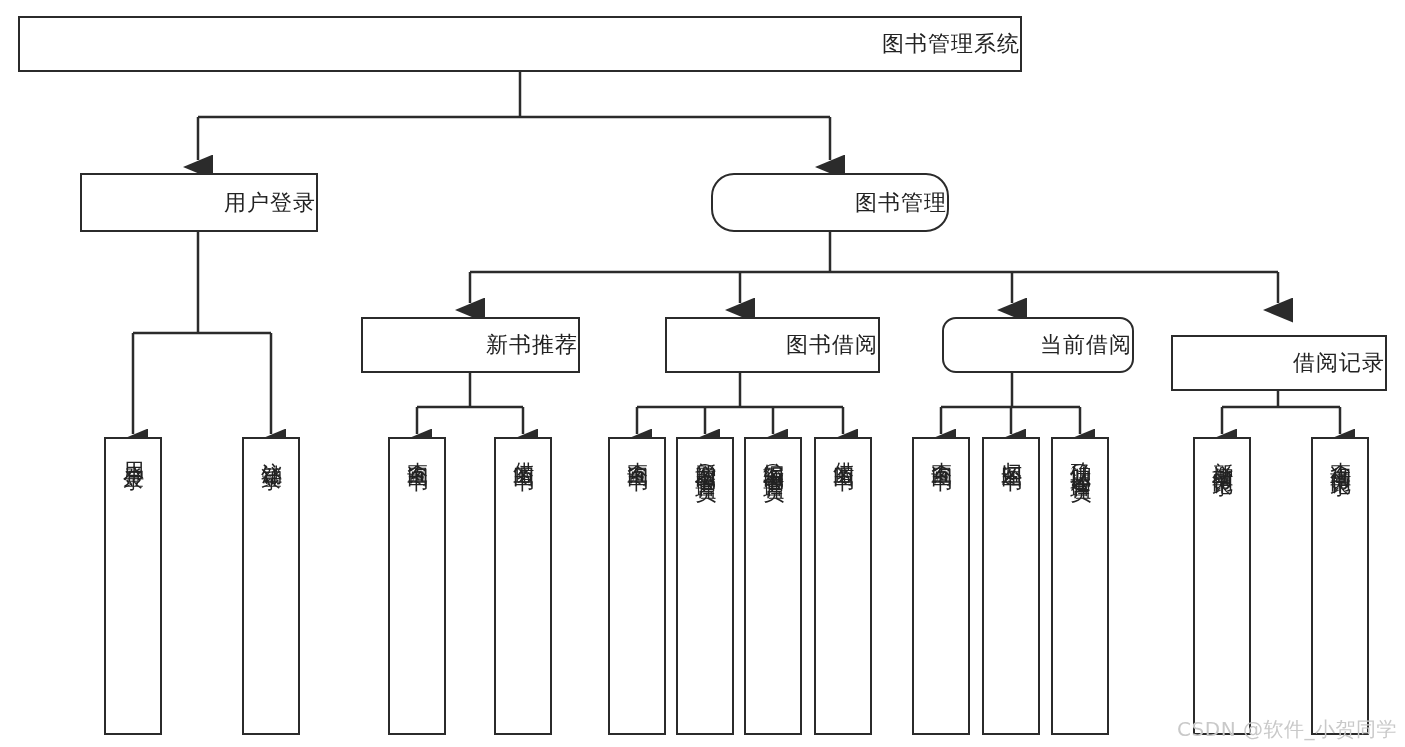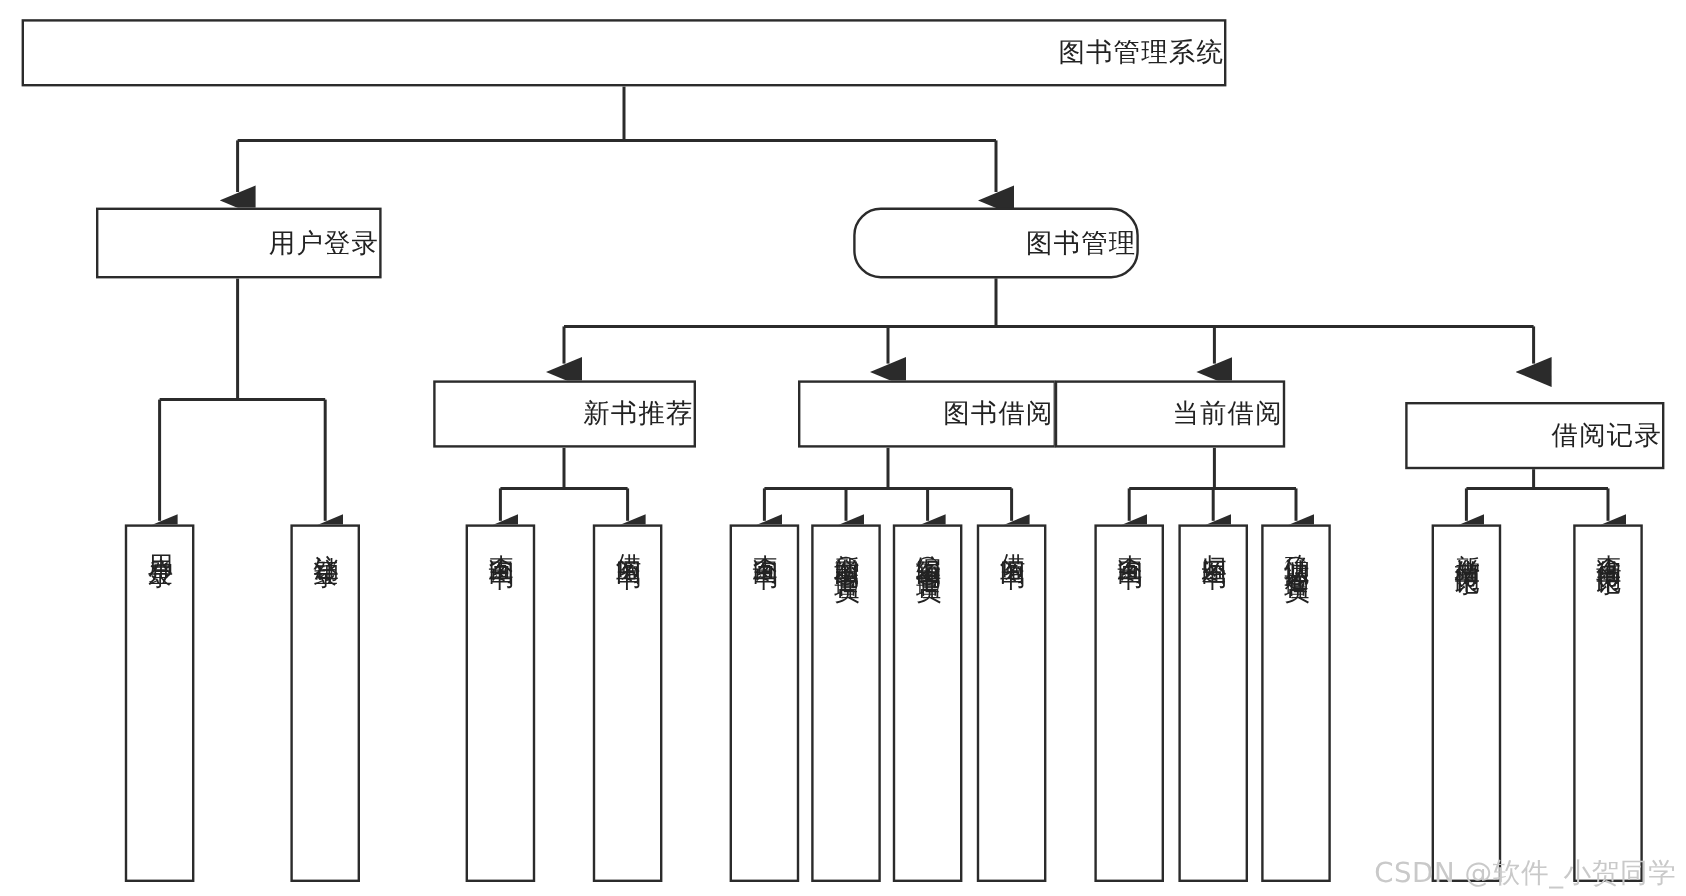--- a/index.html
+++ b/index.html
@@ -54,21 +54,21 @@
     white-space: nowrap;
     color: #222222;
   }
   .htext {
     white-space: nowrap;
   }
   .watermark {
     position: absolute;
     right: 8px;
     bottom: 4px;
-    font-size: 23px;
+    font-size: 20px;
     color: #c9c9c9;
     white-space: nowrap;
     letter-spacing: 0.5px;
   }
 </style>
 </head>
 <body>
 
 <div id="canvas">
 
@@ -135,21 +135,21 @@
   </div>
 
   <div class="node horiz" style="left:361px; top:317px; width:219px; height:56px;">
     <span class="htext">新书推荐</span>
   </div>
 
   <div class="node horiz" style="left:633px; top:317px; width:215px; height:56px;margin-left:32px;">
     <span class="htext">图书借阅</span>
   </div>
 
-  <div class="node horiz" style="left:879px; top:317px; width:192px; height:56px;">
+  <div class="node horiz" style="left:942px; top:317px; width:192px; height:56px;border-radius:14px;">
     <span class="htext">当前借阅</span>
   </div>
 
   <div class="node horiz" style="left:1171px; top:335px; width:216px; height:56px;">
     <span class="htext">借阅记录</span>
   </div>
 
   <div class="node vert" style="left:104px; top:437px; width:58px; height:298px;">
     <span class="vtext">用户登录</span>
   </div>

